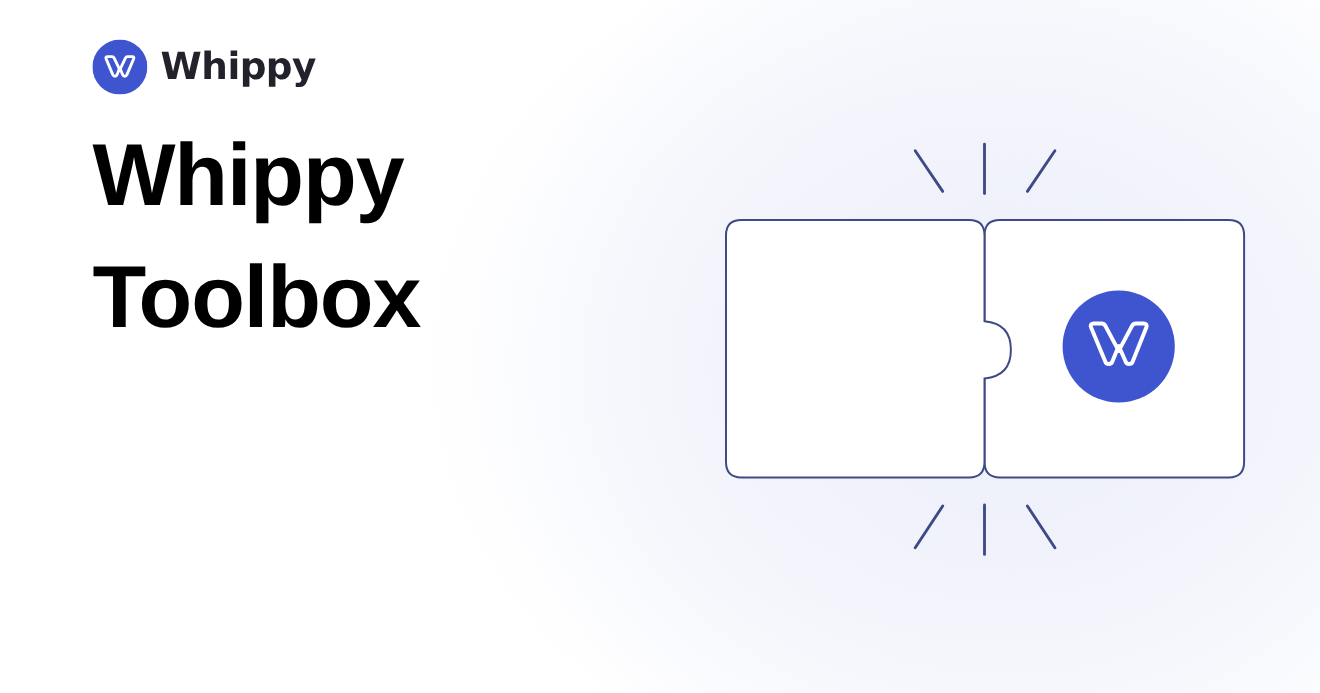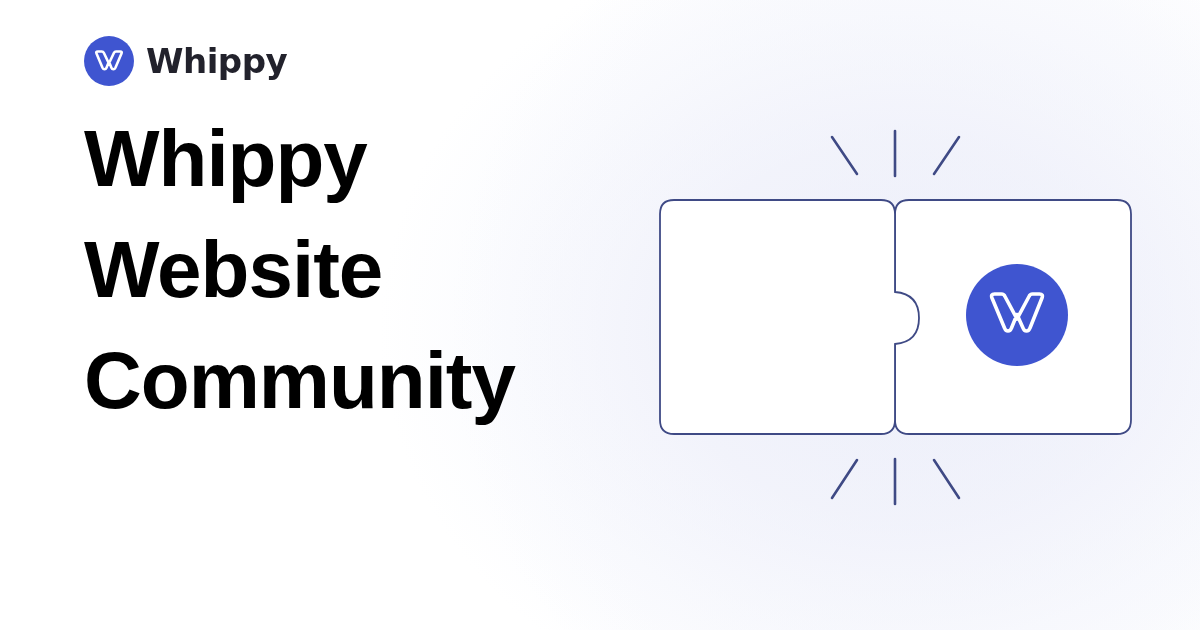--- a/index.html
+++ b/index.html
@@ -47,22 +47,21 @@
     <svg width="50" height="50" viewBox="0 0 50 50">
       <circle cx="25" cy="25" r="25" fill="#3f55d0"></circle>
       <path d="M12.5 17.5 Q11.6 15.5 13.8 15.5 L17.8 15.5 Q19.2 15.5 19.8 16.8 L24.9 27.5 L30 16.8 Q30.6 15.5 32 15.5 L36.2 15.5 Q38.4 15.5 37.5 17.5 L31.4 31.8 Q30.7 33.3 29.4 33.3 Q28 33.3 27.4 31.8 L24.9 25.6 L22.5 31.8 Q21.9 33.3 20.5 33.3 Q19.2 33.3 18.5 31.8 Z" fill="none" stroke="#ffffff" stroke-width="2.6" stroke-linejoin="round"></path>
     </svg>
   </div>
   <div class="brand-name">Whippy</div>
 </div>
 
 <h1 class="headline">
   <span>Whippy</span>
-  <span>Website</span>
-  <span>Community</span>
+  <span>Toolbox</span>
 </h1>
 
 <svg class="illustration" width="1200" height="630" viewBox="0 0 1200 630">
   <defs>
     <linearGradient id="gv" x1="0" y1="0" x2="0" y2="1">
       <stop offset="0" stop-color="#c9d3f2" stop-opacity="0"></stop>
       <stop offset="0.2" stop-color="#c9d3f2" stop-opacity="0.9"></stop>
       <stop offset="0.8" stop-color="#c9d3f2" stop-opacity="0.9"></stop>
       <stop offset="1" stop-color="#c9d3f2" stop-opacity="0"></stop>
     </linearGradient>

